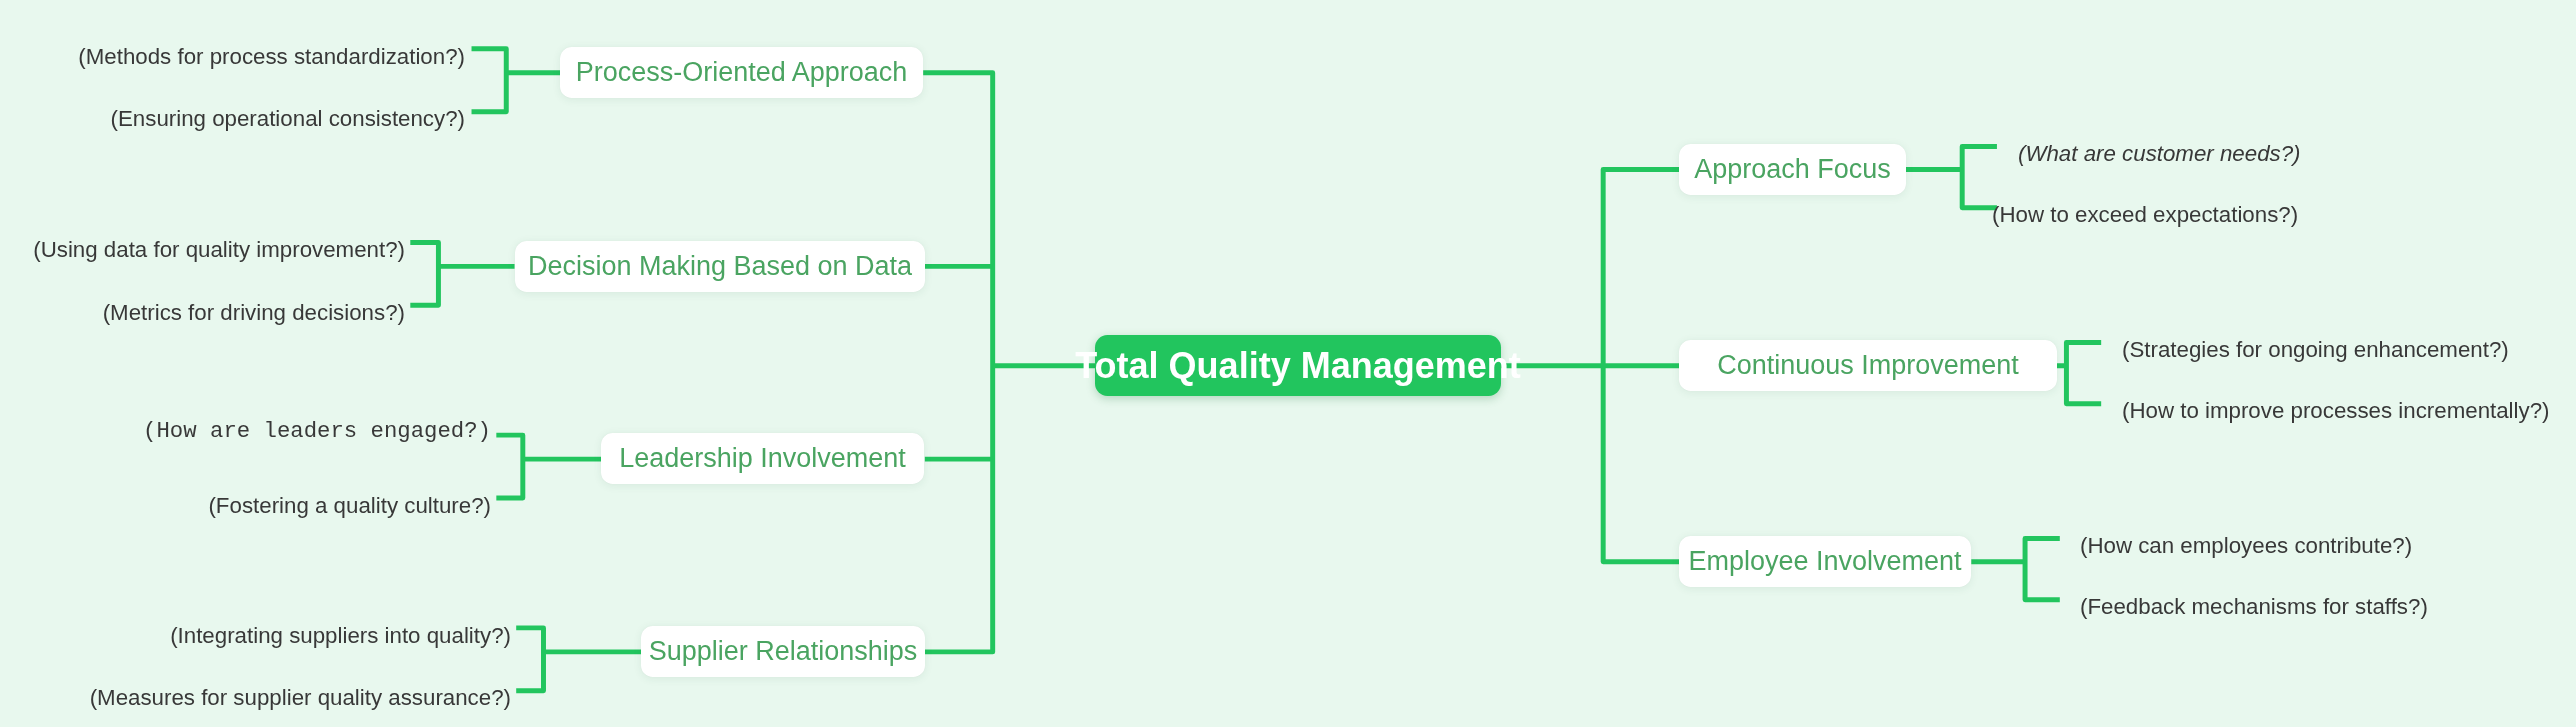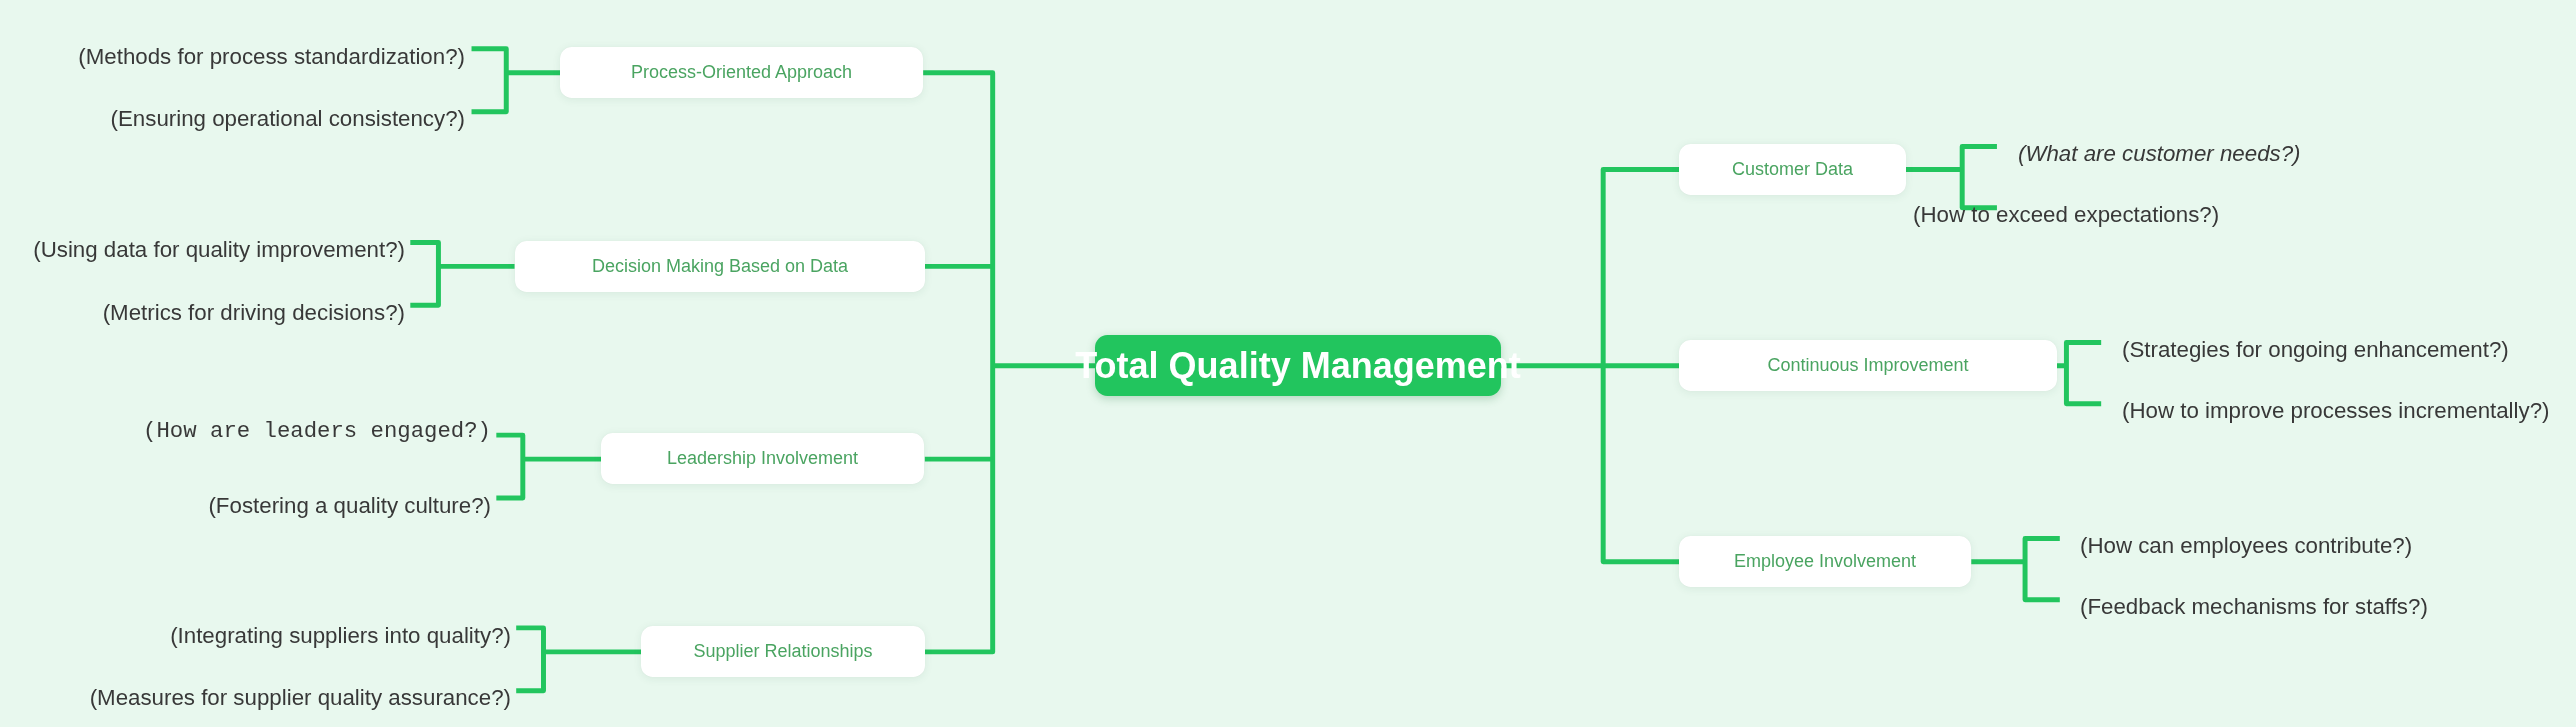--- a/index.html
+++ b/index.html
@@ -14,21 +14,21 @@
   .connector-svg { position: absolute; left: 0; top: 0; }
   .node {
     position: absolute;
     display: flex;
     align-items: center;
     justify-content: center;
     background: #ffffff;
     border-radius: 11.6px;
     box-shadow: 0 1.7px 8.3px rgba(40, 90, 60, 0.08), 0 0 0.8px rgba(40, 90, 60, 0.10);
     color: #4aa461;
-    font-size: 18px;
+    font-size: 27px;
     white-space: nowrap;
     cursor: pointer;
   }
   .node.central {
     background: #22c55e;
     color: #ffffff;
     font-weight: bold;
     font-size: 36px;
     border-radius: 12.4px;
     box-shadow: 0 2.5px 8.3px rgba(30, 120, 60, 0.25);
@@ -88,25 +88,25 @@
 
   <div class="leaf align-right" style="right:2111px; top:26.5px;">(Methods for process standardization?)</div>
   <div class="leaf align-right" style="right:2111px; top:89px;">(Ensuring operational consistency?)</div>
   <div class="leaf align-right" style="right:2171px; top:220px;">(Using data for quality improvement?)</div>
   <div class="leaf align-right" style="right:2171px; top:283px;">(Metrics for driving decisions?)</div>
   <div class="leaf align-right" style="right:2085px; top:401px;font-family:Liberation Mono, monospace;">(How are leaders engaged?)</div>
   <div class="leaf align-right" style="right:2085px; top:476px;">(Fostering a quality culture?)</div>
   <div class="leaf align-right" style="right:2065px; top:606px;">(Integrating suppliers into quality?)</div>
   <div class="leaf align-right" style="right:2065px; top:668px;">(Measures for supplier quality assurance?)</div>
 
-  <div class="node" style="left:1679px; top:144px; width:227px; height:51px;">Customer Data</div>
+  <div class="node" style="left:1679px; top:144px; width:227px; height:51px;">Approach Focus</div>
   <div class="node" style="left:1679px; top:340px; width:378px; height:51px;">Continuous Improvement</div>
   <div class="node" style="left:1679px; top:536px; width:292px; height:51px;">Employee Involvement</div>
 
   <div class="leaf" style="left:2018px; top:124px;font-style:italic;">(What are customer needs?)</div>
-  <div class="leaf" style="left:1913px; top:185px;">(How to exceed expectations?)</div>
+  <div class="leaf" style="left:1992px; top:185px;">(How to exceed expectations?)</div>
   <div class="leaf" style="left:2122px; top:320px;">(Strategies for ongoing enhancement?)</div>
   <div class="leaf" style="left:2122px; top:381px;">(How to improve processes incrementally?)</div>
   <div class="leaf" style="left:2080px; top:516px;">(How can employees contribute?)</div>
   <div class="leaf" style="left:2080px; top:577px;">(Feedback mechanisms for staffs?)</div>
 
 </div>
 
 
 </body></html>

